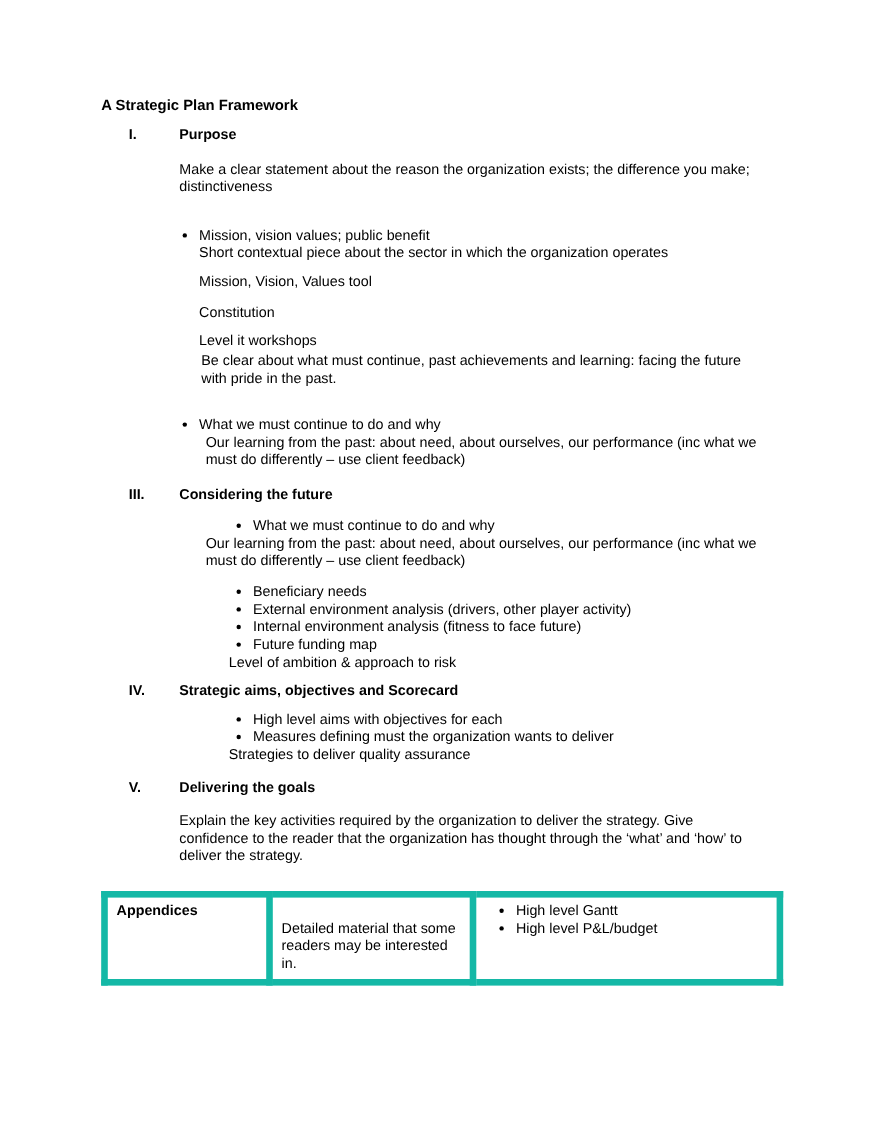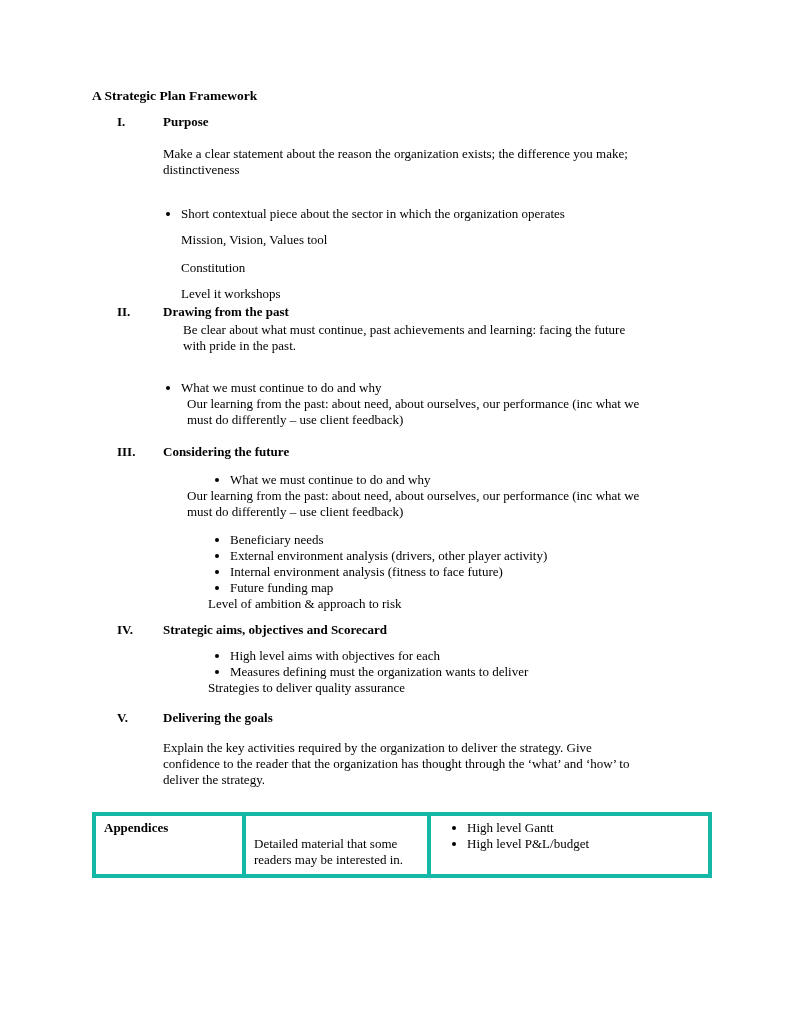--- a/index.html
+++ b/index.html
@@ -2,21 +2,21 @@
 <html><head>
 <meta charset="utf-8">
 <style>
   * { box-sizing: border-box; }
   html, body { margin: 0; padding: 0; background: #ffffff; }
   .page {
     position: relative;
     width: 790px;
     height: 902px;
     background: #ffffff;
-    font-family: Liberation Serif, serif;
+    font-family: Liberation Sans, sans-serif;
     font-size: 13px;
     line-height: 16px;
     color: #000000;
     padding: 88px 70px 0 92px;
     overflow: hidden;
   }
   .doc-title { font-size: 13.5px; font-weight: bold; margin: 0; }
   .sec-head { display: flex; font-weight: bold; }
   .numeral { flex: none; width: 46px; margin-left: 25px; }
   p { margin: 0; }
@@ -32,54 +32,51 @@
   .block { display: block; }
   .sub2  { display: block; margin-left: 6px; white-space: pre-line; }
   .mt2  { margin-top: 2px; }
   .mt10 { margin-top: 10px; }
   .mt12 { margin-top: 12px; }
   .mt14 { margin-top: 14px; }
   .mt16 { margin-top: 16px; }
   .mt26 { margin-top: 26px; }
   .mt28 { margin-top: 28px; }
   table.appendix { border-collapse: collapse; width: 620px; margin-top: 24px; }
-  table.appendix td { border: 4px solid #14b8a6; vertical-align: top; padding: 4px 6px 6px 8px; }
+  table.appendix td { border: 6px solid #14b8a6; vertical-align: top; padding: 4px 6px 6px 8px; }
   td.c1 { width: 150px; font-weight: bold; }
   td.c2 { width: 185px; white-space: pre-line; }
   td.c3 ul { padding-left: 28px; }
 </style>
 </head>
 <body>
 
 <div class="page">
 
   <h1 class="doc-title">A Strategic Plan Framework</h1>
 
   <section>
     <div class="sec-head mt10">
       <span class="numeral">I.</span>
       <span>Purpose</span>
     </div>
     <p class="body-ind mt16">Make a clear statement about the reason the organization exists; the difference you make;
 distinctiveness</p>
     <ul class="l1 mt28">
       <li>
+        <span class="block">Mission, vision values; public benefit</span>
         <span class="block">Short contextual piece about the sector in which the organization operates</span>
       </li>
     </ul>
     <p class="plain mt10">Mission, Vision, Values tool</p>
     <p class="plain mt12">Constitution</p>
     <p class="plain mt10">Level it workshops</p>
   </section>
 
   <section>
-    <div class="sec-head mt2">
-      <span class="numeral">II.</span>
-      <span>Drawing from the past</span>
-    </div>
     <p class="ind91 mt2">Be clear about what must continue, past achievements and learning: facing the future
 with pride in the past.</p>
     <ul class="l1 mt26">
       <li>
         <span class="block">What we must continue to do and why</span>
         <span class="sub2">Our learning from the past: about need, about ourselves, our performance (inc what we
 must do differently – use client feedback)</span>
       </li>
     </ul>
   </section>

